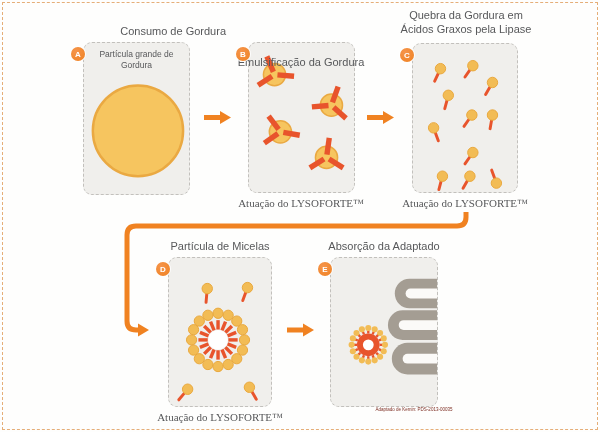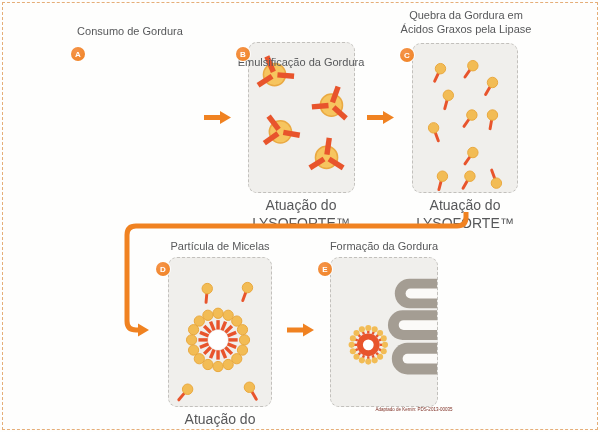--- a/index.html
+++ b/index.html
@@ -3,34 +3,34 @@
 <meta charset="utf-8">
 <style>
   html,body{margin:0;padding:0;background:#ffffff;font-family:"Liberation Sans",sans-serif;}
   .canvas{position:relative;width:600px;height:432px;background:#fefefd;overflow:hidden;}
   .outer-border{position:absolute;inset:2px;border:1px dashed var(--outer-border);pointer-events:none;}
   .panel{position:absolute;box-sizing:border-box;background:var(--panel-bg);
          border:1px dashed var(--panel-border);border-radius:9px;z-index:1;}
   .art{position:absolute;inset:0;width:100%;height:100%;}
   .title,.caption{position:absolute;color:var(--text-gray);font-size:11px;line-height:1.3;
                   text-align:center;white-space:pre-line;z-index:3;}
-  .caption{font-size:14px;}
+  .caption{font-size:11px;font-family:Liberation Serif, serif;}
   .panel-label{position:absolute;top:6px;left:0;right:0;text-align:center;font-size:8.5px;
                line-height:1.35;color:var(--text-gray);white-space:pre-line;z-index:2;}
   .badge{position:absolute;width:14px;height:14px;border-radius:50%;
          background:radial-gradient(circle at 35% 30%, #f5944a, var(--accent-orange));
          color:#fff;font-size:8px;font-weight:bold;display:flex;align-items:center;
          justify-content:center;z-index:6;box-shadow:0 0 0 1px rgba(255,255,255,.85);}
   .citation{position:absolute;left:374px;top:408px;width:80px;font-size:4.5px;line-height:1.1;
             color:var(--note-red);text-align:center;z-index:3;}
   .overlay{position:absolute;left:0;top:0;z-index:5;pointer-events:none;}
   .ast{stroke:var(--accent-orange);stroke-width:5;fill:none;}
   .afl{fill:var(--accent-orange);}
   
-  .t-a{left:60px;top:24px;width:140px;}  .t-b{left:231px;top:24px;width:140px;margin-top:31px;}
+  .t-a{left:86px;top:24px;width:140px;text-align:right;}  .t-b{left:231px;top:24px;width:140px;margin-top:31px;}
   .t-c{left:396px;top:8px;width:140px;}  .t-d{left:150px;top:239px;width:140px;}
   .t-e{left:314px;top:239px;width:140px;}
   .p-a{left:83px;top:42px;width:107px;height:153px;}
   .p-b{left:248px;top:42px;width:107px;height:151px;}
   .p-c{left:412px;top:43px;width:106px;height:150px;}
   .p-d{left:168px;top:257px;width:104px;height:150px;}
   .p-e{left:330px;top:257px;width:108px;height:150px;}
   .b-a{left:71px;top:47px;}  .b-b{left:236px;top:47px;}  .b-c{left:400px;top:48px;}
   .b-d{left:156px;top:262px;}  .b-e{left:318px;top:262px;}
   .c-b{left:231px;top:196px;width:140px;}
@@ -56,20 +56,27 @@
       <line class="ast" x1="287" y1="330" x2="304" y2="330"></line>
       <polygon class="afl" points="303,323.5 314,330 303,336.5"></polygon>
     </g>
     <g>
       <path class="ast" d="M466,212 L466,217 Q466,226 457,226 L136,226 Q127,226 127,235 L127,321 Q127,330 136,330 L139,330"></path>
       <polygon class="afl" points="138,323.5 149,330 138,336.5"></polygon>
     </g>
   </svg>
 
   <div class="title t-a">Consumo de Gordura</div>
+  <div class="panel p-a">
+    <div class="panel-label">Partícula grande de
+Gordura</div>
+    <svg class="art" viewBox="0 0 107 153" preserveAspectRatio="none">
+        <circle cx="55" cy="89" r="46" fill="#F6C55F" stroke="#EAA942" stroke-width="2.5"></circle>
+      </svg>
+  </div>
   <div class="badge b-a">A</div>
 
   <div class="title t-b">Emulsificação da Gordura</div>
   <div class="panel p-b">
     <svg class="art" viewBox="0 0 107 151" preserveAspectRatio="none">
         <circle cx="26" cy="32" r="11.3" fill="#F6C55F" stroke="#EAA942" stroke-width="1.5"></circle>
         <line x1="24.82780661453218" y1="29.23848543964268" x2="18.18537743021453" y2="13.589902930951194" stroke="#E8542C" stroke-width="5.5"></line>
         <line x1="28.988584094275236" y1="32.26146722824298" x2="45.92389396183491" y2="33.74311485495316" stroke="#E8542C" stroke-width="5.5"></line>
         <line x1="23.483988296163727" y1="33.63391710504508" x2="9.226588641091517" y2="42.89278070030054" stroke="#E8542C" stroke-width="5.5"></line>
         <circle cx="84" cy="63" r="11.3" fill="#F6C55F" stroke="#EAA942" stroke-width="1.5"></circle>
@@ -162,21 +169,21 @@
         <circle cx="80" cy="30" r="5.3" fill="#F2BC55" stroke="#E9A73C" stroke-width="1"></circle>
         <line x1="15.464668146724033" y1="137.21324443715437" x2="10.000973464388448" y2="143.7246222036657" stroke="#E8542C" stroke-width="3" stroke-linecap="round"></line>
         <circle cx="19" cy="133" r="5.3" fill="#F2BC55" stroke="#E9A73C" stroke-width="1"></circle>
         <line x1="84.75" y1="135.76313972081442" x2="89" y2="143.12435565298213" stroke="#E8542C" stroke-width="3" stroke-linecap="round"></line>
         <circle cx="82" cy="131" r="5.3" fill="#F2BC55" stroke="#E9A73C" stroke-width="1"></circle>
       </svg>
   </div>
   <div class="badge b-d">D</div>
   <div class="caption c-d">Atuação do LYSOFORTE™</div>
 
-  <div class="title t-e">Formação da Gordura</div>
+  <div class="title t-e">Absorção da Adaptado</div>
   <div class="panel p-e">
     <svg class="art" viewBox="0 0 108 150" preserveAspectRatio="none">
         <path d="M80,21 L108,21 L108,51 L80,51 A15,15 0 0 1 80,21 Z" fill="#A49D93"></path>
         <path d="M81,31 L109,31 L109,41 L81,41 A5,5 0 0 1 81,31 Z" fill="#FBFAF8"></path>
         <path d="M73,53 L108,53 L108,83 L73,83 A15,15 0 0 1 73,53 Z" fill="#A49D93"></path>
         <path d="M74,63 L109,63 L109,73 L74,73 A5,5 0 0 1 74,63 Z" fill="#FBFAF8"></path>
         <path d="M78,86 L108,86 L108,118 L78,118 A16,16 0 0 1 78,86 Z" fill="#A49D93"></path>
         <path d="M78,97 L109,97 L109,107 L78,107 A5,5 0 0 1 78,97 Z" fill="#FBFAF8"></path>
         <circle cx="38" cy="88" r="7" fill="#FFFFFF"></circle>
         <circle cx="38" cy="88" r="8.5" fill="none" stroke="#E8542C" stroke-width="6"></circle>

